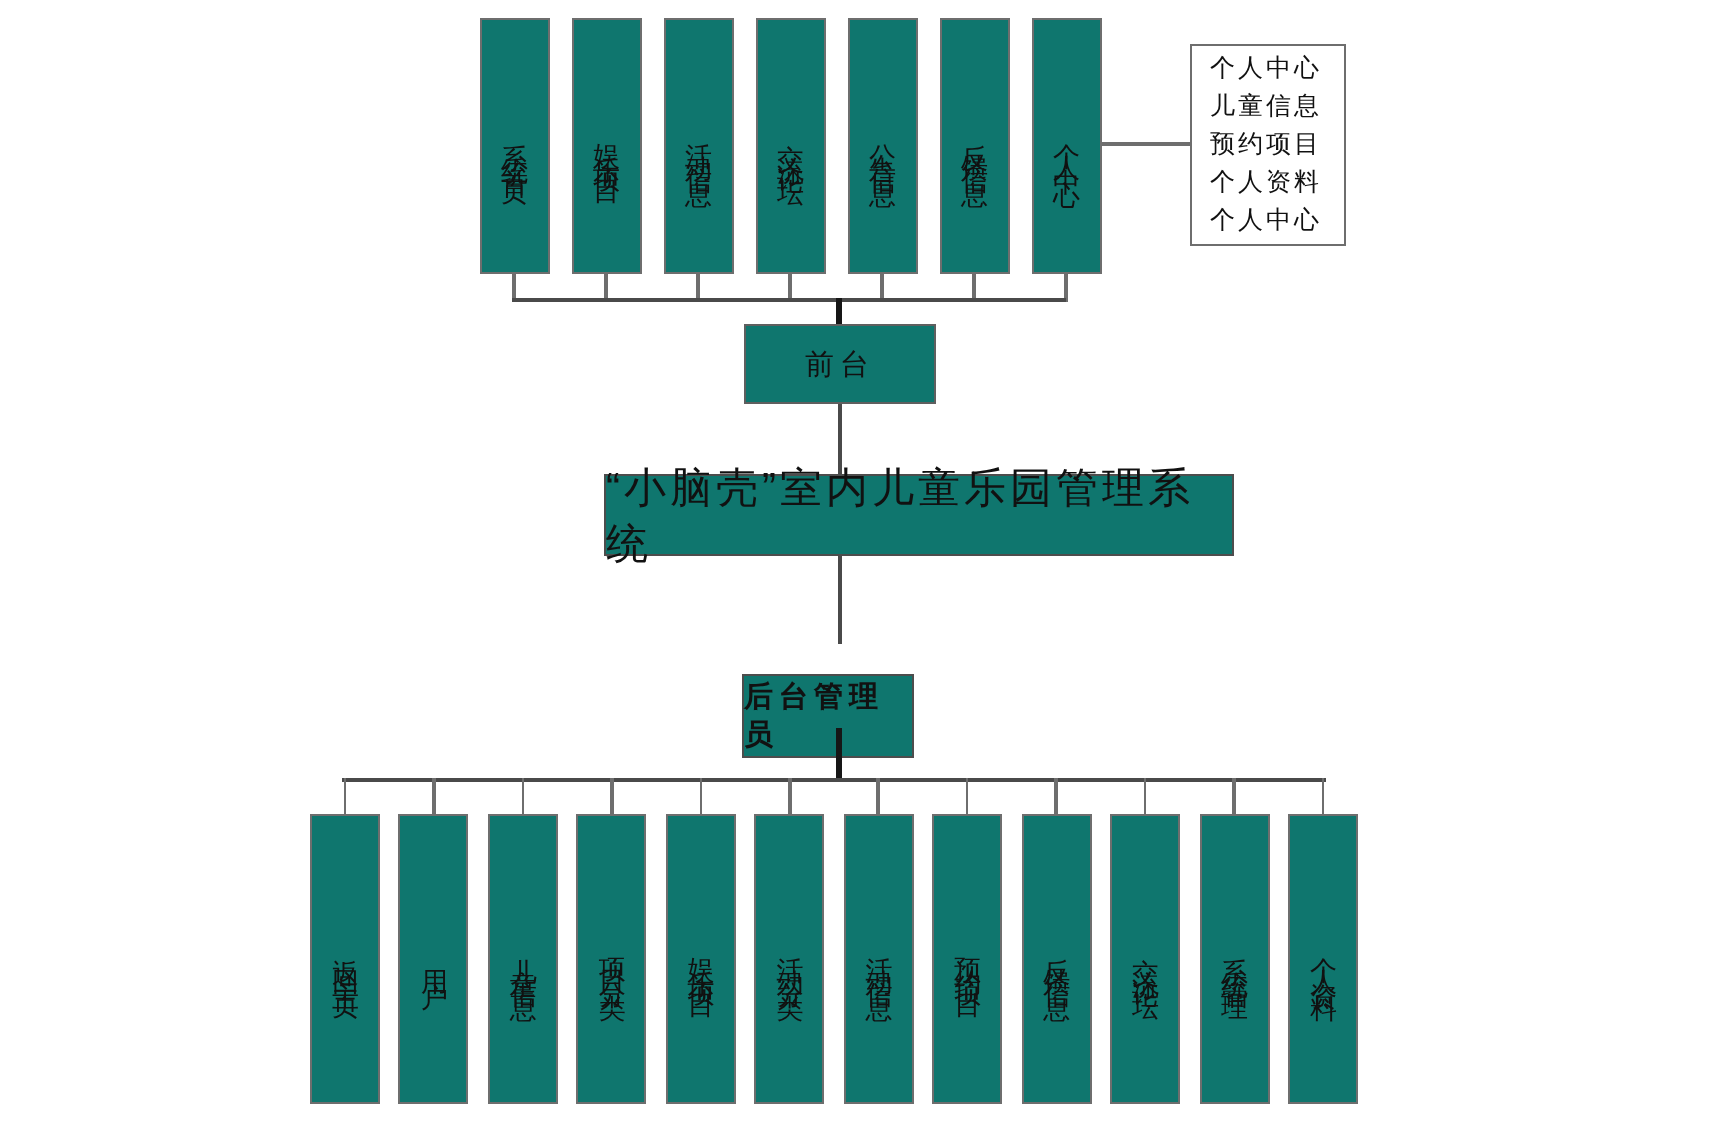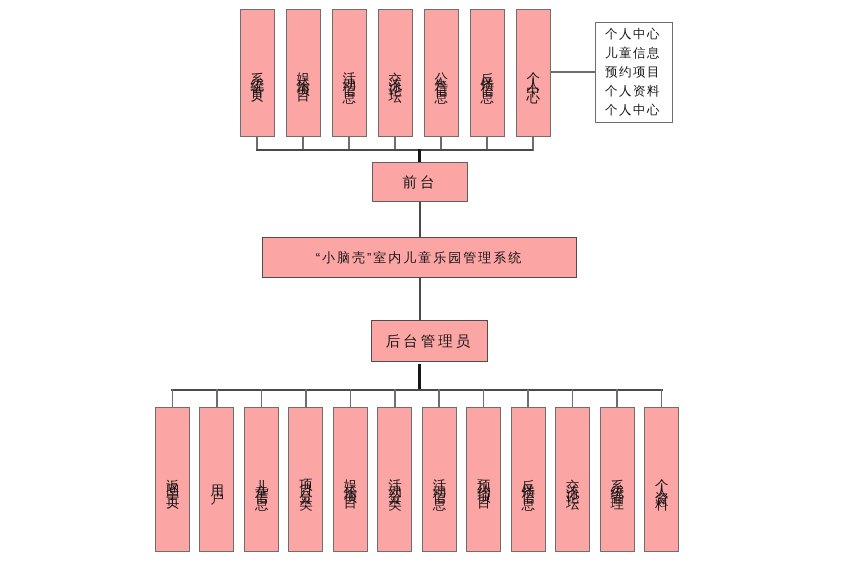--- a/index.html
+++ b/index.html
@@ -12,21 +12,21 @@
     position: relative;
     width: 861px;
     height: 566px;
     background: #ffffff;
     overflow: hidden;
     color: #1a1a1a;
   }
   
   .node {
     position: absolute;
-    background: #fca5a5;
+    background: #0f766e;
     border: 1.5px solid #6e6e6e;
     box-sizing: border-box;
     display: flex;
     align-items: center;
     justify-content: center;
   }
   
   .vbox { width: 35px; }
   .vbox .vtext {
     writing-mode: vertical-rl;
@@ -38,22 +38,23 @@
     white-space: nowrap;
   }
   
   .hbox {
     border-color: #5f5f5f;
     font-size: 14.5px;
     letter-spacing: 3px;
     color: #111111;
   }
   .titlebox {
-    font-size: 13px;
+    font-size: 21px;
     letter-spacing: 2px;
+    margin-left: 40px;
   }
   
   .panel {
     position: absolute;
     background: #ffffff;
     border: 1.5px solid #6e6e6e;
     box-sizing: border-box;
     display: flex;
     flex-direction: column;
     justify-content: center;
@@ -130,21 +131,21 @@
   </div>
 
   <div class="line" style="left:418.5px; top:202px; width:2px; height:35px;"></div>
 
   <div class="node hbox titlebox" style="left:262px; top:237px; width:315px; height:41px; border-color:#4d4d4d;">
     <span>“小脑壳”室内儿童乐园管理系统</span>
   </div>
 
   <div class="line" style="left:418.5px; top:278px; width:2.5px; height:44px;"></div>
 
-  <div class="node hbox" style="left:371px; top:320px; width:117px; height:42px; border-color:#4d4d4d;">
+  <div class="node hbox" style="left:371px; top:337px; width:86px; height:42px; border-color:#4d4d4d;font-weight:bold;">
     <span>后台管理员</span>
   </div>
 
   <div class="line heavy" style="left:418px; top:364px; width:3px; height:26px;"></div>
 
   <div class="line" style="left:171px; top:388.5px; width:492px; height:2px;"></div>
 
   <div id="backend-modules">
       <div class="line light" style="left: 171.75px; top: 388.5px; width: 1.5px; height: 18.5px;"></div>
       <div class="node vbox" style="left: 155px; top: 407px; width: 35px; height: 145px;">

